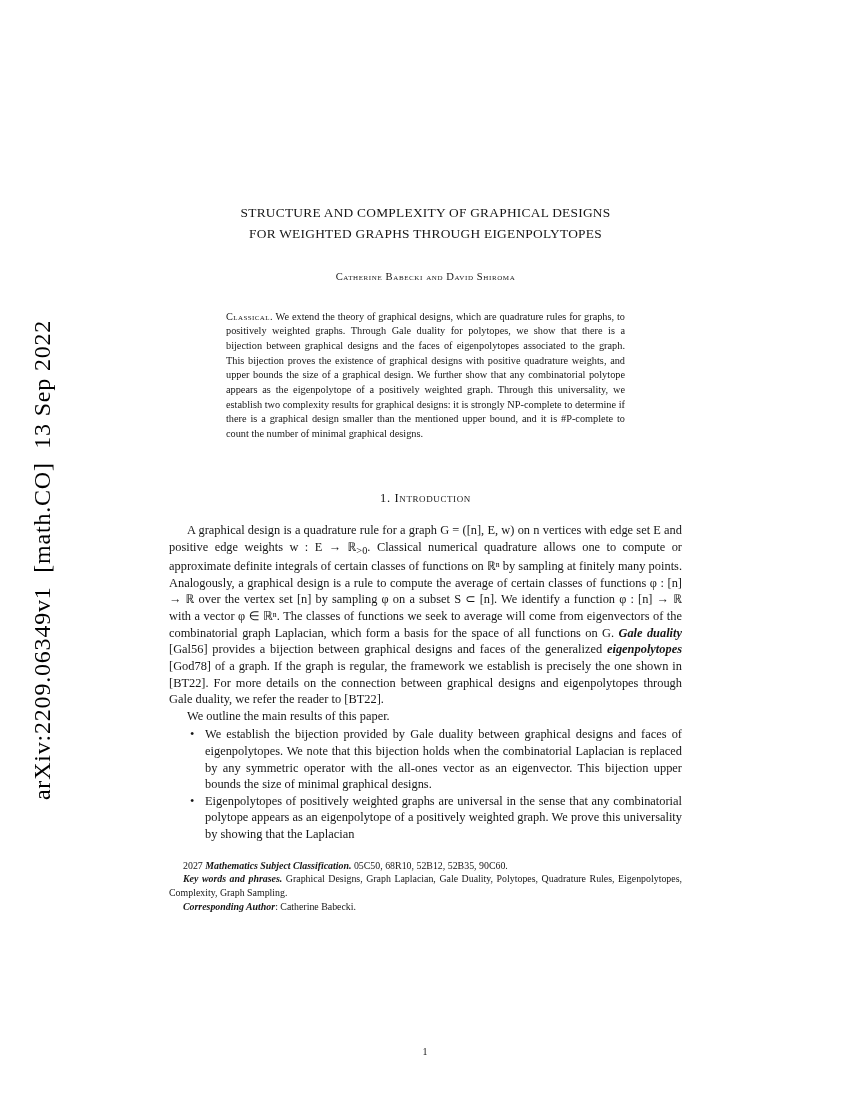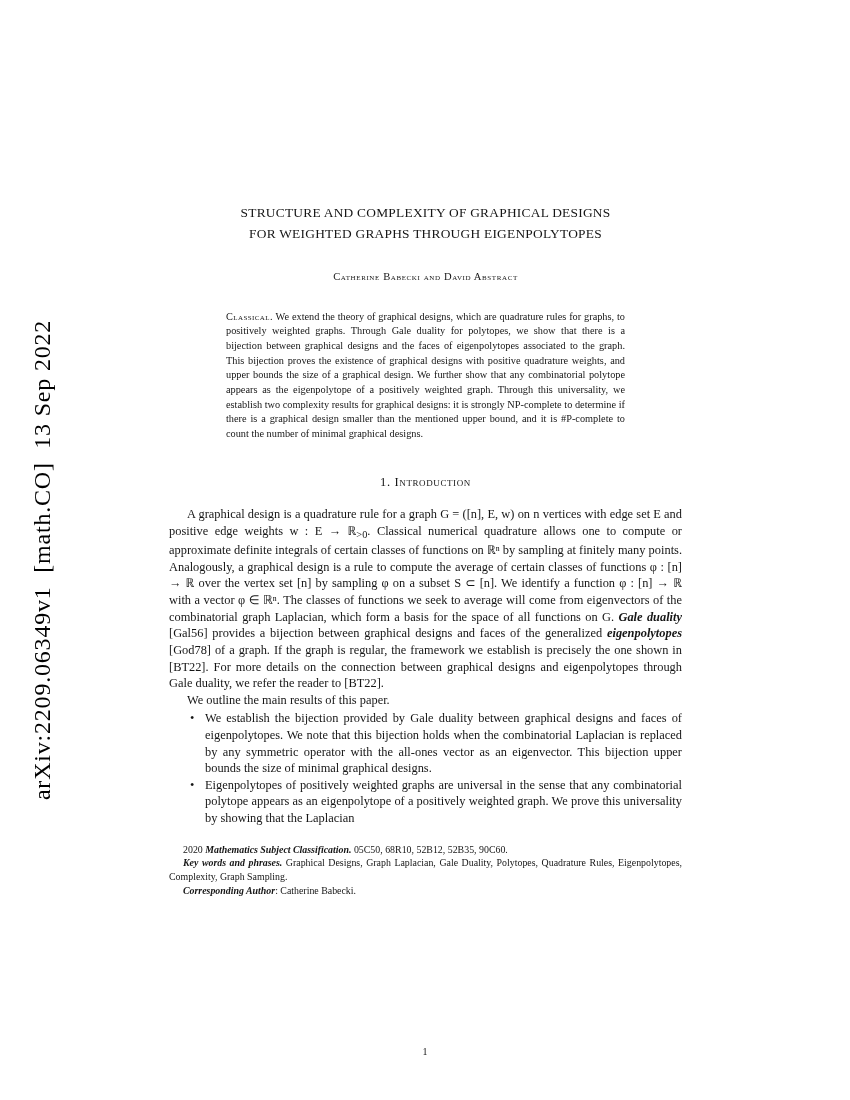--- a/index.html
+++ b/index.html
@@ -44,21 +44,21 @@
     letter-spacing: 0.6px;
   }
   .abstract {
     margin: 28px 57px 0 57px;
     font-size: 10.3px;
     line-height: 1.42;
     text-align: justify;
   }
   .sc { font-variant: small-caps; letter-spacing: 0.4px; }
   .section-heading {
-    margin-top: 34px;
+    margin-top: 50px;
     text-align: center;
     font-size: 12.6px;
     font-variant: small-caps;
     letter-spacing: 0.6px;
   }
   .body-text {
     margin-top: 16px;
     font-size: 12.4px;
     line-height: 1.34;
     text-align: justify;
@@ -99,21 +99,21 @@
 <body>
 
 <div class="page">
 
   <div class="watermark">arXiv:2209.06349v1  [math.CO]  13 Sep 2022</div>
 
   <div class="content">
 
     <h1 class="title"><span>STRUCTURE AND COMPLEXITY OF GRAPHICAL DESIGNS</span><br><span>FOR WEIGHTED GRAPHS THROUGH EIGENPOLYTOPES</span></h1>
 
-    <div class="authors">Catherine Babecki and David Abstract</div>
+    <div class="authors">Catherine Babecki and David Shiroma</div>
 
     <div class="abstract">
       <span class="sc">Classical.</span>
       <span>We extend the theory of graphical designs, which are quadrature rules for graphs, to positively weighted graphs. Through Gale duality for polytopes, we show that there is a bijection between graphical designs and the faces of eigenpolytopes associated to the graph. This bijection proves the existence of graphical designs with positive quadrature weights, and upper bounds the size of a graphical design. We further show that any combinatorial polytope appears as the eigenpolytope of a positively weighted graph. Through this universality, we establish two complexity results for graphical designs: it is strongly NP-complete to determine if there is a graphical design smaller than the mentioned upper bound, and it is #P-complete to count the number of minimal graphical designs.</span>
     </div>
 
     <div class="section-heading">1. Introduction</div>
 
     <div class="body-text">
 
@@ -122,21 +122,21 @@
       <p>We outline the main results of this paper.</p>
 
       <ul class="bullets">
         <li class="bullet"><span>We establish the bijection provided by Gale duality between graphical designs and faces of eigenpolytopes. We note that this bijection holds when the combinatorial Laplacian is replaced by any symmetric operator with the all-ones vector as an eigenvector. This bijection upper bounds the size of minimal graphical designs.</span></li>
         <li class="bullet"><span>Eigenpolytopes of positively weighted graphs are universal in the sense that any combinatorial polytope appears as an eigenpolytope of a positively weighted graph. We prove this universality by showing that the Laplacian</span></li>
       </ul>
 
     </div>
 
     <div class="footnotes">
-      <p><span>2020 </span><span class="it">Mathematics Subject Classification.</span><span> 05C50, 68R10, 52B12, 52B35, 90C60.</span></p>
+      <p><span>2027 </span><span class="it">Mathematics Subject Classification.</span><span> 05C50, 68R10, 52B12, 52B35, 90C60.</span></p>
       <p><span class="it">Key words and phrases.</span><span> Graphical Designs, Graph Laplacian, Gale Duality, Polytopes, Quadrature Rules, Eigenpolytopes, Complexity, Graph Sampling.</span></p>
       <p><span class="it">Corresponding Author</span><span>: Catherine Babecki.</span></p>
     </div>
 
   </div>
 
   <div class="page-number">1</div>
 
 </div>
 

